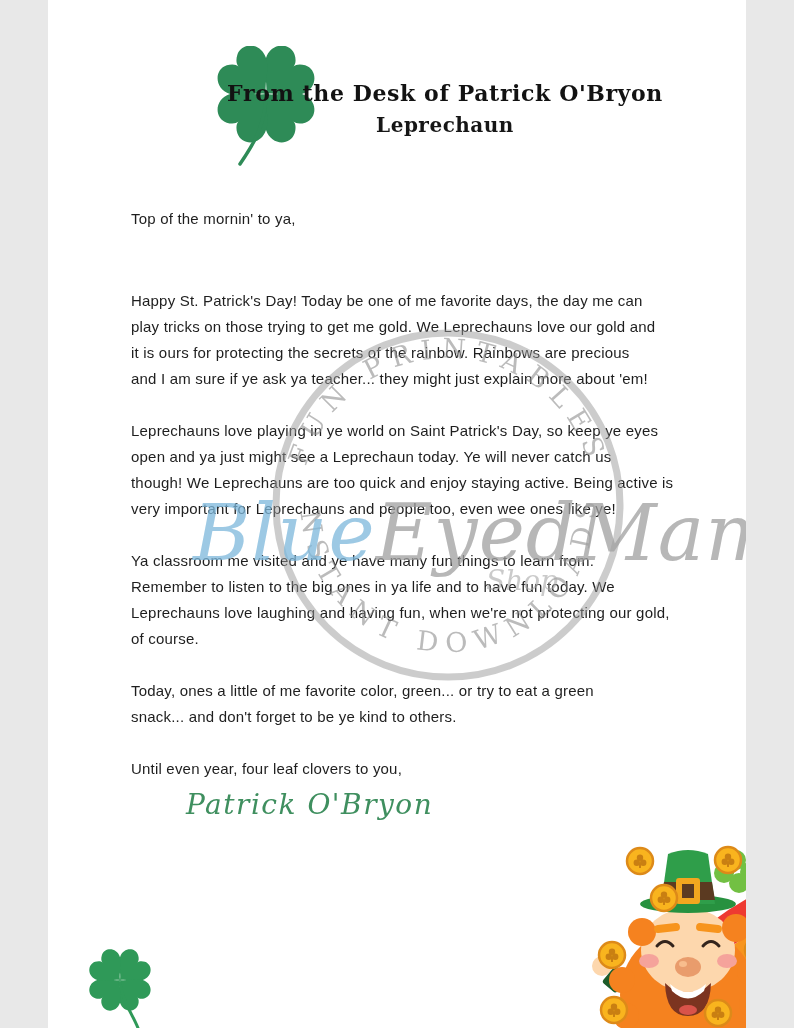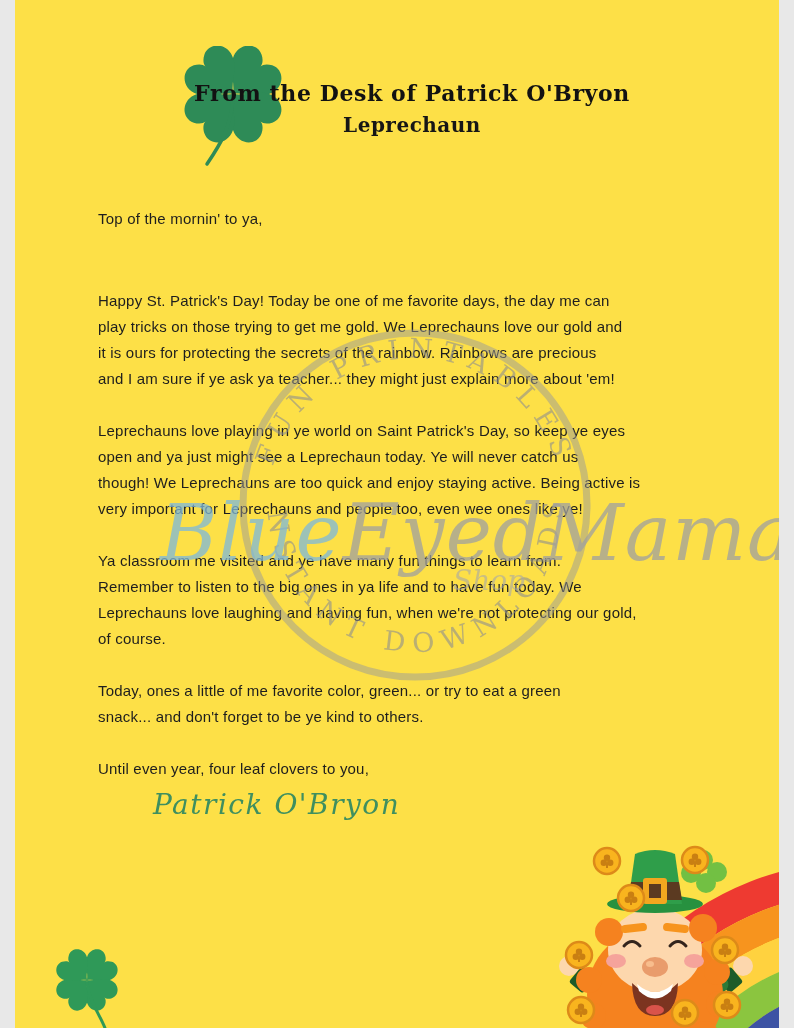--- a/index.html
+++ b/index.html
@@ -1,19 +1,19 @@
 <!DOCTYPE html>
 <html><head>
 <meta charset="utf-8">
 <style>
   html,body{margin:0;padding:0;background:#e8e8e8;}
   .page{
     position:relative;
-    width:764px;height:1028px;
-    background:#fde047;
+    width:698px;height:1028px;
+    background:#ffffff;
     overflow:hidden;
     font-family:"Liberation Sans",sans-serif;
     margin:0 auto;
   }
   
   .hdr-clover{position:absolute;left:155px;top:46px;pointer-events:none;}
   .page-title{
     position:absolute;left:0;top:80px;width:794px;
     text-align:center;
     font-family:"DejaVu Serif","Liberation Serif",serif;

